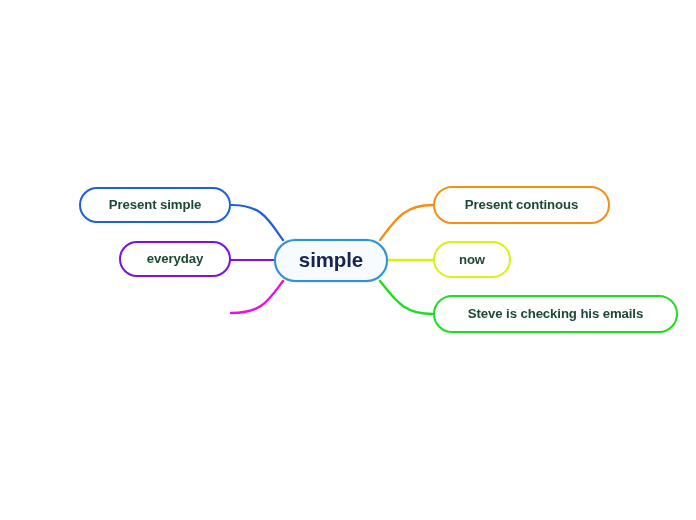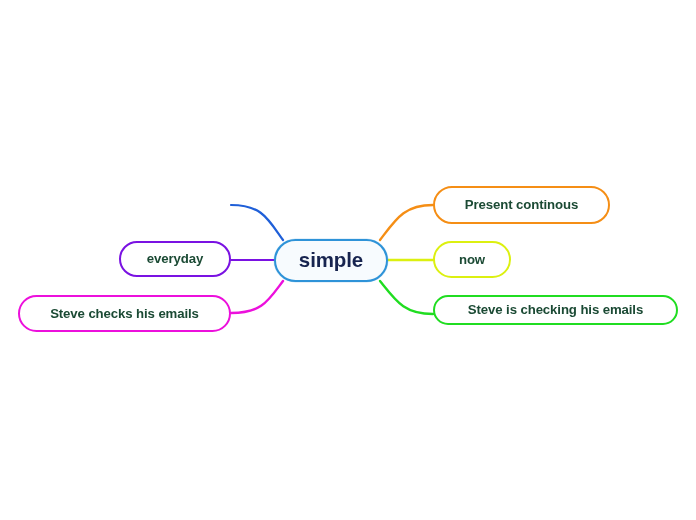--- a/index.html
+++ b/index.html
@@ -62,21 +62,21 @@
   .node.leaf {
     color: #1b4a34;
     font-size: 13.2px;
     border-radius: 19px;
   }
   .leaf-a { left: 79px;  top: 187px; width: 152px; height: 36px; border-color: #1f5fd8; }
   .leaf-b { left: 119px; top: 241px; width: 112px; height: 36px; border-color: #7a12e2; align-items: center; }
   .leaf-c { left: 18px;  top: 295px; width: 213px; height: 37px; border-color: #ec10dc; }
   .leaf-d { left: 433px; top: 186px; width: 177px; height: 38px; border-color: #f58e15; }
   .leaf-e { left: 433px; top: 241px; width: 78px;  height: 37px; border-color: #dcf010; }
-  .leaf-f { left: 433px; top: 295px; width: 245px; height: 30px; border-color: #20dd21; }
+  .leaf-f { left: 433px; top: 295px; width: 245px; height: 38px; border-color: #20dd21; }
 </style>
 </head>
 <body>
 
 <div id="mindmap">
 
   <svg id="edges" viewBox="0 0 696 520">
 
     <path d="M 231 205 C 262 205, 268 219, 283 240" fill="none" stroke="#1f5fd8" stroke-width="2.2" stroke-linecap="round"></path>
 
@@ -88,28 +88,28 @@
 
     <path d="M 388 260 L 433 260" fill="none" stroke="#dcf010" stroke-width="2.4" stroke-linecap="round"></path>
 
     <path d="M 380 281 C 396 301, 404 314, 433 314" fill="none" stroke="#20dd21" stroke-width="2.4" stroke-linecap="round"></path>
   </svg>
 
   <div class="node central">
     <span class="node-label">simple</span>
   </div>
 
+  <div class="node leaf leaf-a">
+    <span class="node-label">Present simple</span>
+  </div>
 
   <div class="node leaf leaf-b">
     <span class="node-label">everyday</span>
   </div>
 
-  <div class="node leaf leaf-c">
-    <span class="node-label">Steve checks his emails</span>
-  </div>
 
   <div class="node leaf leaf-e">
     <span class="node-label">now</span>
   </div>
 
   <div class="node leaf leaf-d">
     <span class="node-label">Present continous</span>
   </div>
 
   <div class="node leaf leaf-f">

